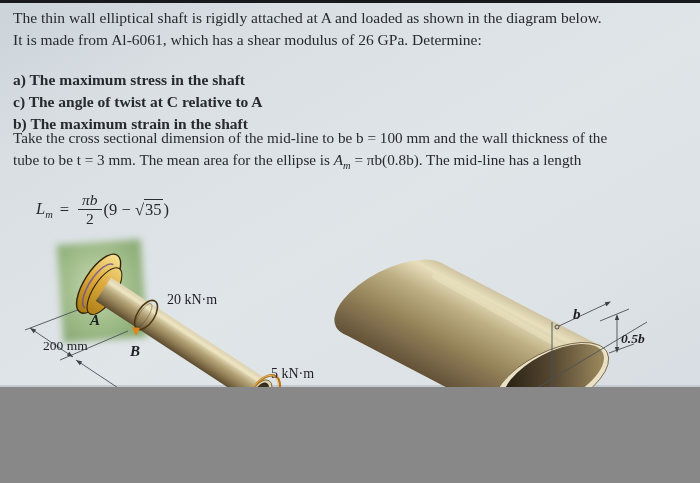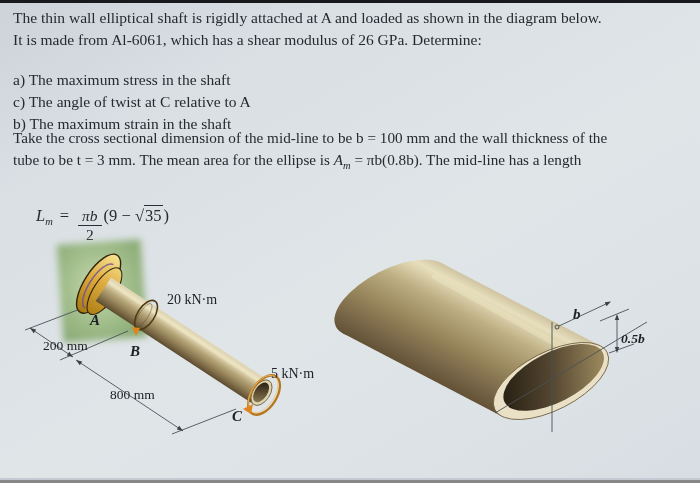--- a/index.html
+++ b/index.html
@@ -1,33 +1,33 @@
 <!DOCTYPE html>
 <html><head>
 <meta charset="utf-8">
 <style>
   html,body{margin:0;padding:0;background:#888;}
   .page{
-    position:relative;width:700px;height:480px;overflow:hidden;
+    position:relative;width:700px;height:387px;overflow:hidden;
     background:linear-gradient(150deg,#ccd3d9 0%,#d9dfe3 22%,#e0e5e8 55%,#dde2e6 80%,#d7dde2 100%);
     font-family:"Liberation Serif","DejaVu Serif",serif;color:#262a2f;
   }
   .topbar{position:absolute;top:0;left:0;width:100%;height:3px;background:#17191c;}
   .botbar{position:absolute;bottom:0;left:0;width:100%;height:2px;background:#c3cad1;}
   .para{position:absolute;left:13px;width:684px;font-size:15.5px;line-height:22px;}
   .textline{display:block;white-space:nowrap;}
   #p1{top:7px;}
-  #qlist{top:69px;}
+  #qlist{top:69px;font-weight:bold;}
   .qitem{white-space:nowrap;}
   #p2{top:127px;font-size:15.2px;}
   .var{font-style:italic;}
   sub{font-size:10.5px;}
-  #formula{position:absolute;top:206px;left:36px;display:flex;align-items:flex-start;font-size:16.5px;white-space:nowrap;}
+  #formula{position:absolute;top:176px;left:36px;display:flex;align-items:center;font-size:16.5px;white-space:nowrap;}
   #formula .eq{margin:0 7px;}
-  .frac{display:inline-flex;flex-direction:column;align-items:center;margin:2px 2px;}
+  .frac{display:inline-flex;flex-direction:column;align-items:center;margin:16px 2px;}
   .frac .num{display:block;padding:0 4px 1px;border-bottom:1.3px solid #2a2d33;line-height:16px;font-size:15.5px;}
   .frac .den{display:block;line-height:17px;font-size:15.5px;}
   .radicand{border-top:1.3px solid #2a2d33;padding:0 2px 0 1px;margin-top:20px;}
   .fig{position:absolute;top:228px;left:0;width:700px;height:255px;}
   .slabel{font-family:"Liberation Serif","DejaVu Serif",serif;fill:#1c1f24;}
   .ital{font-style:italic;font-weight:600;}
   .dim{stroke:#4b5157;stroke-width:0.9;fill:none;}
   .dimtri{fill:#3c4146;stroke:none;}
 </style>
 </head>

